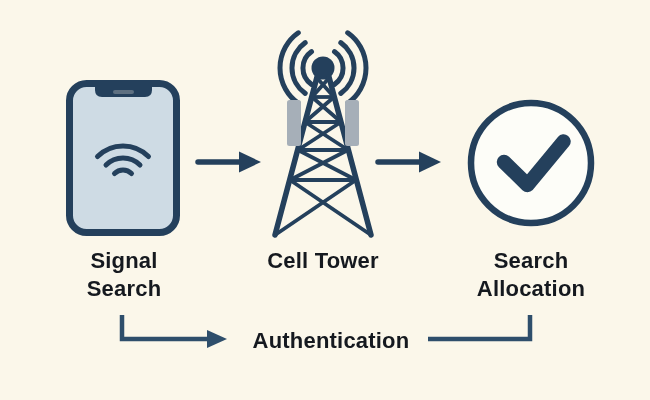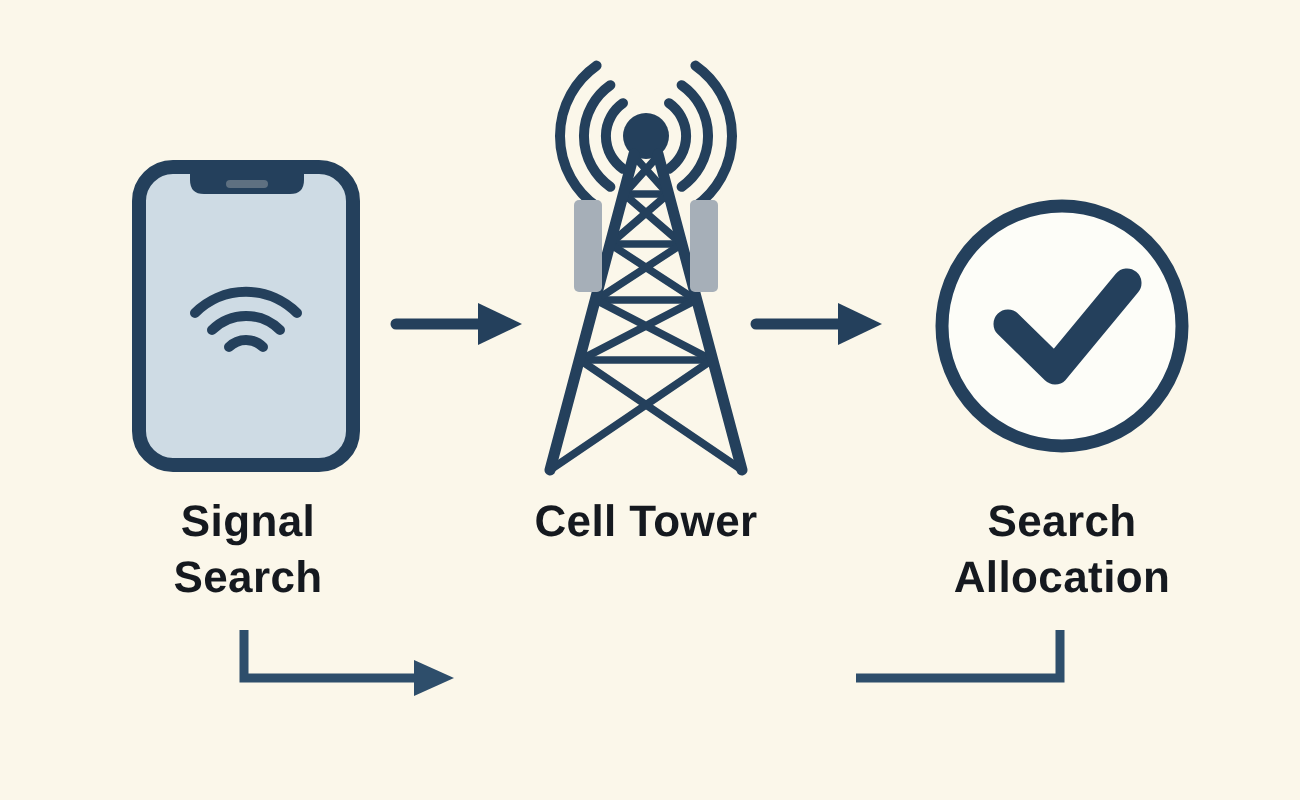--- a/index.html
+++ b/index.html
@@ -94,18 +94,19 @@
 
   <div class="label" style="left:69px; top:247px; width:110px;">Signal Search</div>
   <div class="label" style="left:243px; top:247px; width:160px;text-align:center;">Cell Tower</div>
   <div class="label" style="left:466px; top:247px; width:130px;">Search Allocation</div>
 
   <svg class="abs" style="left:114px; top:310px;" width="126" height="40" viewBox="0 0 126 40">
     <path class="flow-stroke" d="M 8 5 L 8 29 L 95 29" stroke-width="4.5"></path>
     <polygon class="flow-fill" points="93,20 113,29 93,38"></polygon>
   </svg>
 
+  <div class="label" style="left:236px; top:327px; width:190px;">Authentication</div>
 
   <svg class="abs" style="left:426px; top:310px;" width="112" height="40" viewBox="0 0 112 40">
     <path class="flow-stroke" d="M 2 29 L 104 29 L 104 5" stroke-width="4.5"></path>
   </svg>
 
 </div>
 
 </body></html>

